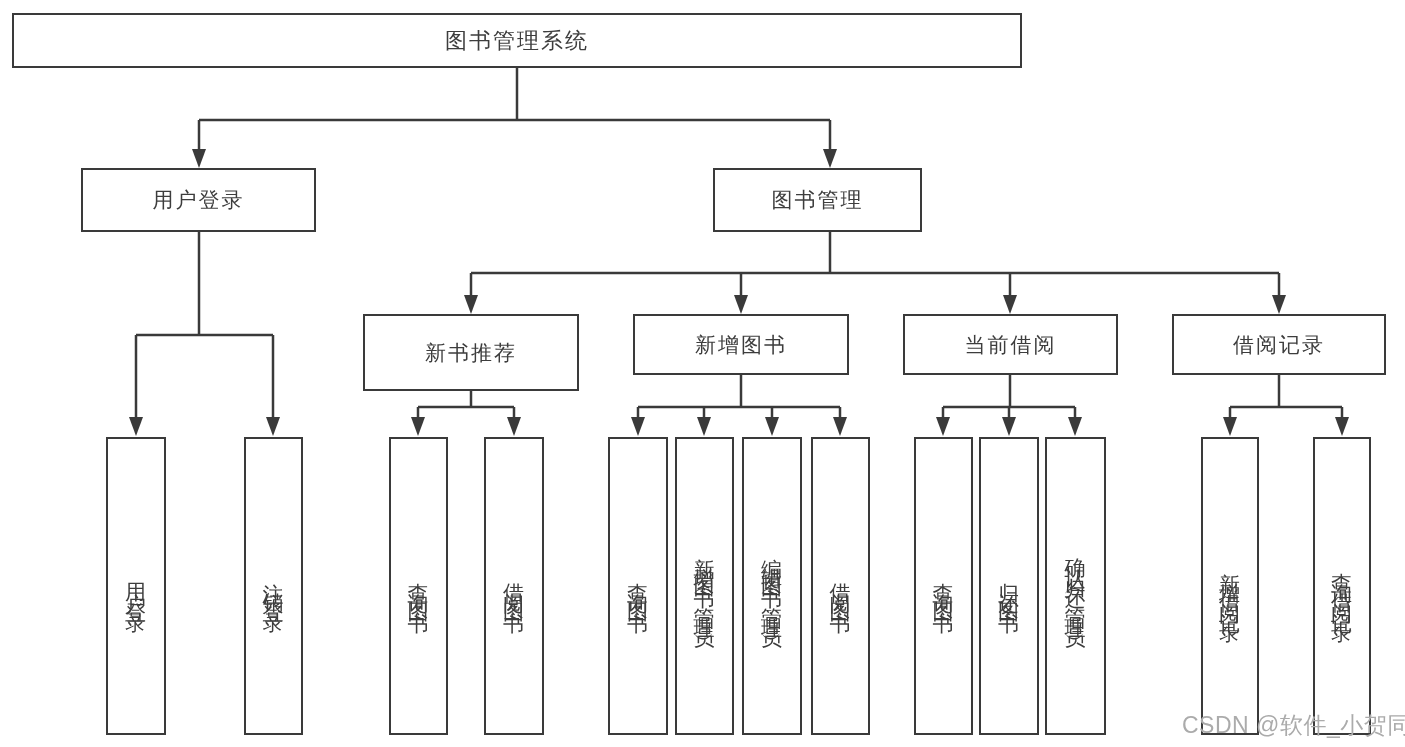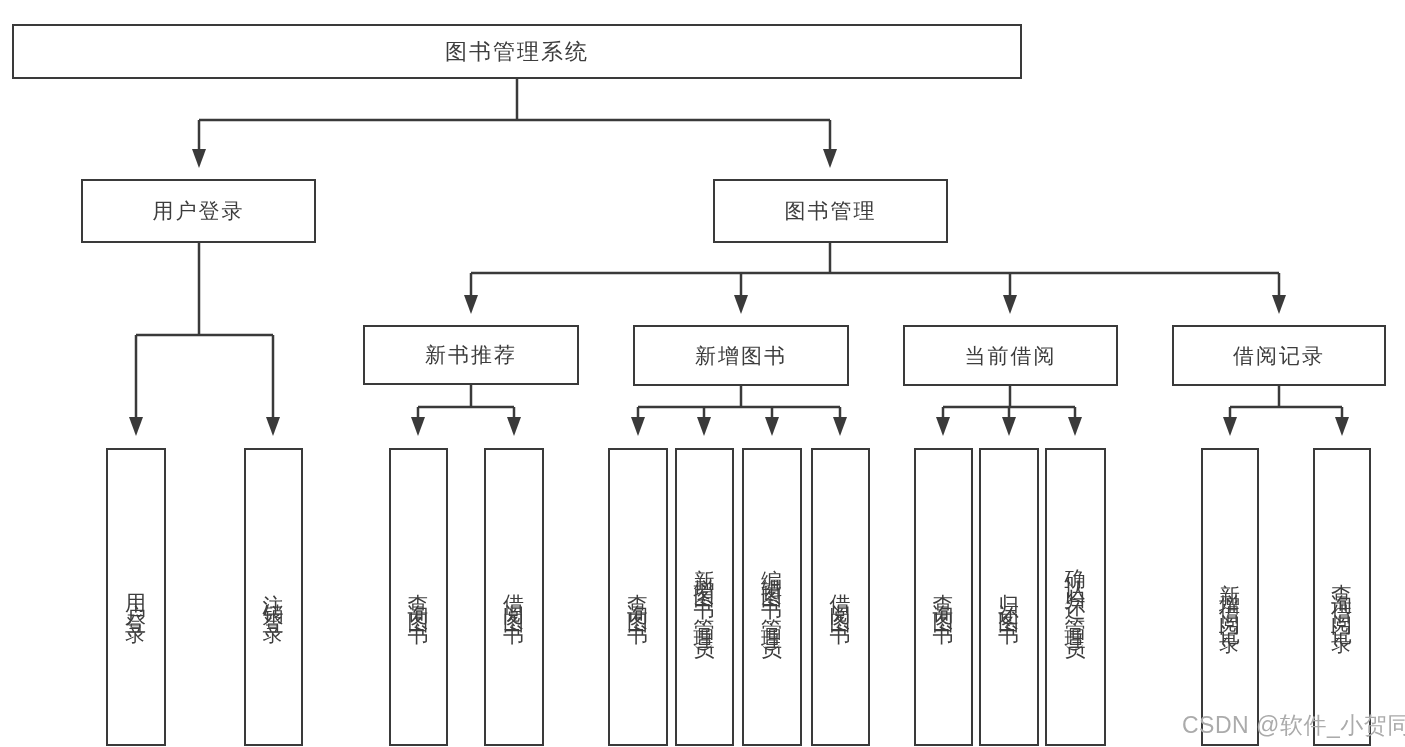--- a/index.html
+++ b/index.html
@@ -27,21 +27,20 @@
     border: 2.5px solid #3a3a3a;
     background: #ffffff;
     color: #3d3d3d;
     display: flex;
     align-items: center;
     justify-content: center;
     font-size: 21px;
     letter-spacing: 2px;
     z-index: 2;
     text-align: center;
-    margin-top: 11px;
   }
   .box.root { font-size: 22px; }
   .vtext {
     writing-mode: vertical-rl;
     text-orientation: mixed;
     letter-spacing: 10px;
     line-height: 1;
     font-size: 21px;
     color: #3d3d3d;
     white-space: nowrap;
@@ -124,23 +123,23 @@
       <path d="M1009 436 L1002 417 L1016 417 Z"></path>
       <path d="M1075 436 L1068 417 L1082 417 Z"></path>
       <path d="M1230 436 L1223 417 L1237 417 Z"></path>
       <path d="M1342 436 L1335 417 L1349 417 Z"></path>
     </g>
   </svg>
 
   <div class="box root" style="left:12px; top:13px; width:1010px; height:55px;">图书管理系统</div>
 
   <div class="box" style="left:81px; top:168px; width:235px; height:64px;">用户登录</div>
-  <div class="box" style="left:713px; top:168px; width:235px; height:64px;">图书管理</div>
+  <div class="box" style="left:713px; top:168px; width:209px; height:64px;">图书管理</div>
 
-  <div class="box" style="left:363px; top:314px; width:216px; height:60px;">新书推荐</div>
+  <div class="box" style="left:363px; top:314px; width:216px; height:77px;">新书推荐</div>
   <div class="box" style="left:633px; top:314px; width:216px; height:61px;">新增图书</div>
   <div class="box" style="left:903px; top:314px; width:215px; height:61px;">当前借阅</div>
   <div class="box" style="left:1172px; top:314px; width:214px; height:61px;">借阅记录</div>
 
   <div class="box" style="left:106px; top:437px; width:60px; height:298px;">
     <span class="vtext">用户登录</span>
   </div>
   <div class="box" style="left:244px; top:437px; width:59px; height:298px;">
     <span class="vtext">注销登录</span>
   </div>

